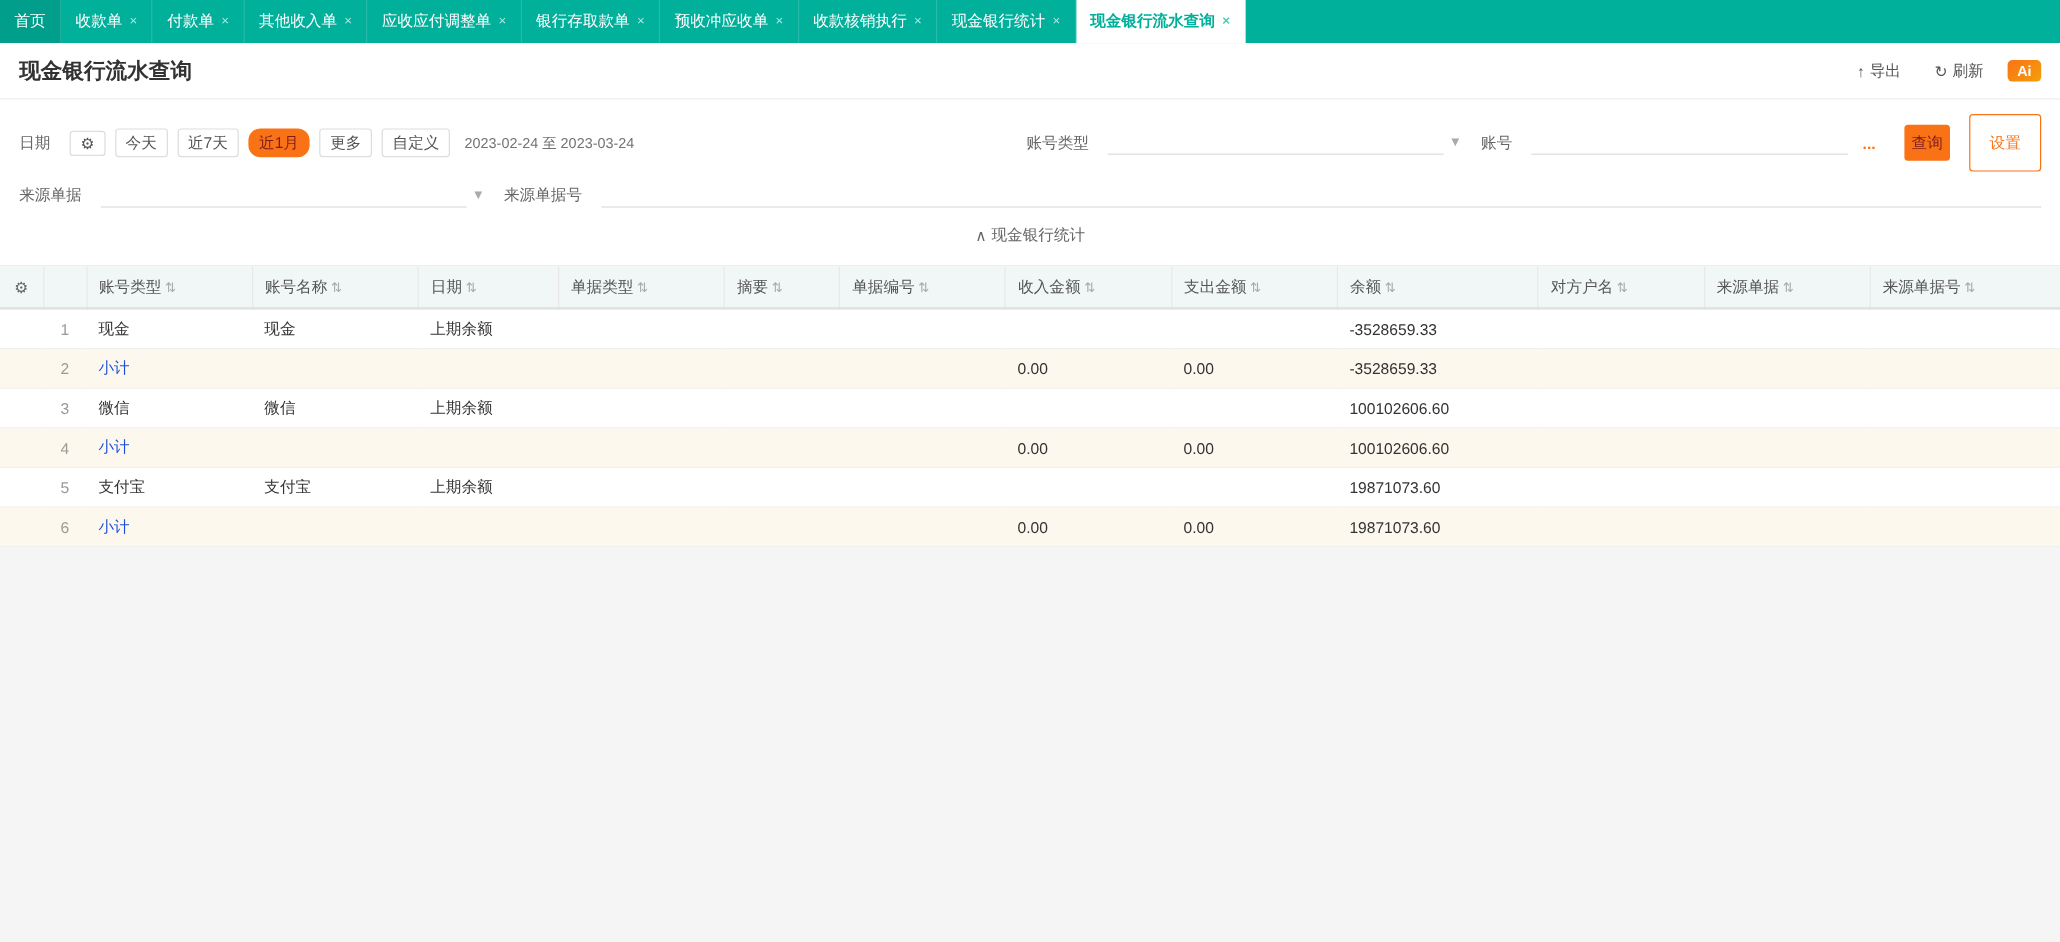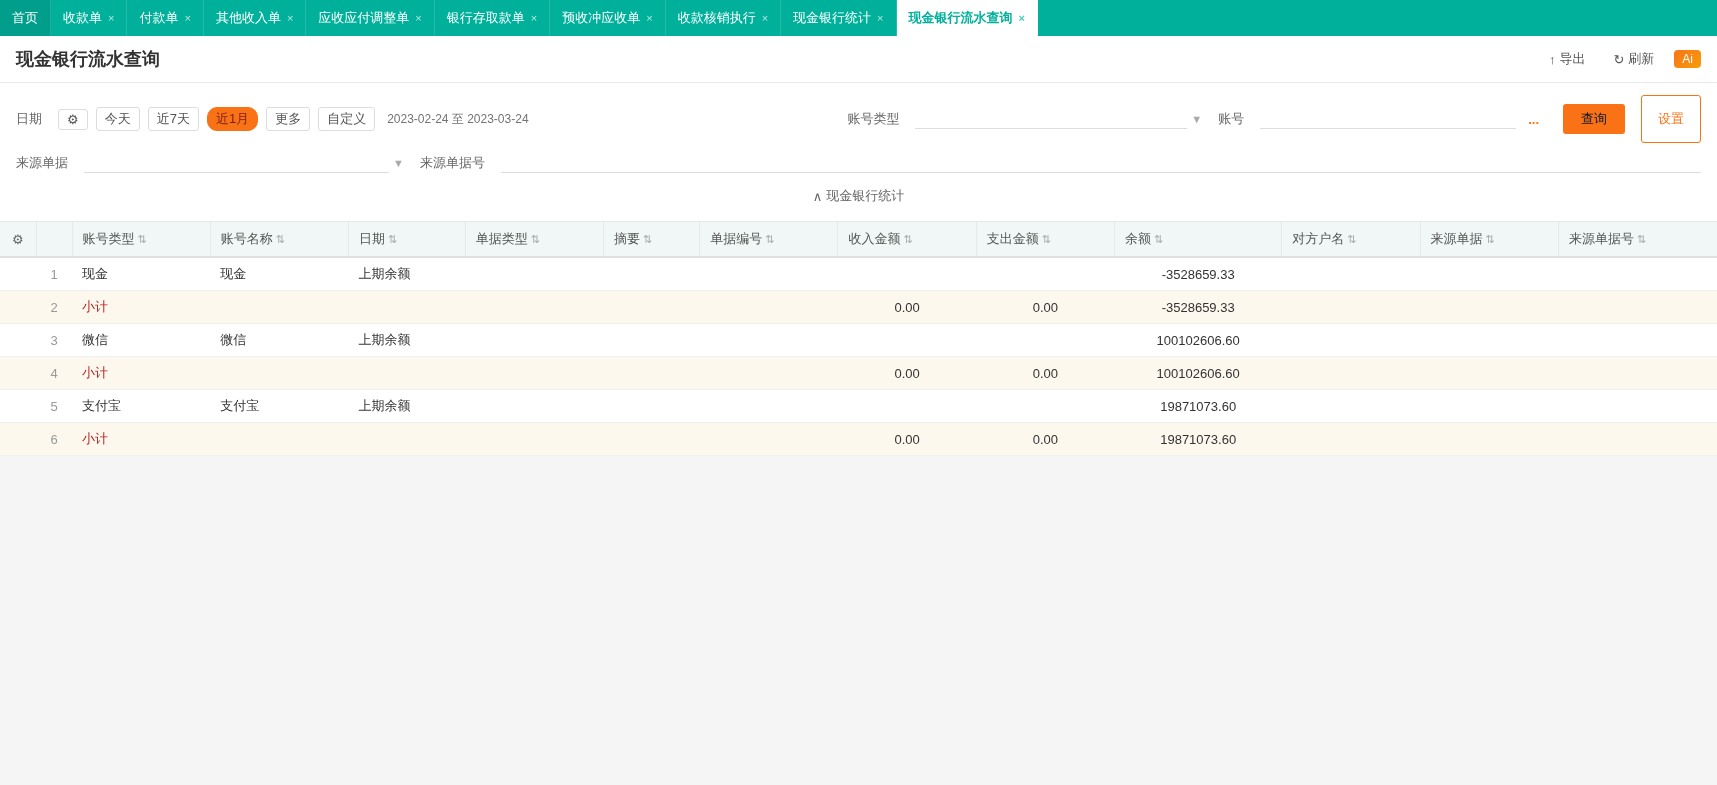--- a/index.html
+++ b/index.html
@@ -65,21 +65,21 @@
       cursor: pointer;
       color: #555;
       font-size: 13px;
     }
 
     
     .ai-badge {
       background: linear-gradient(135deg, #f97316, #f59e0b);
       color: white;
       font-size: 12px;
-      font-weight: normal;
+      font-weight: bold;
       padding: 2px 8px;
       border-radius: 4px;
       cursor: pointer;
     }
 
     
     .filter-area {
       background: #fff;
       padding: 12px 16px;
       border-bottom: 1px solid #e8e8e8;
@@ -148,23 +148,23 @@
       background: transparent;
     }
     .dots-btn {
       color: #f97316;
       cursor: pointer;
       font-weight: bold;
       margin: 0 8px;
     }
     .query-btn {
       background: #f97316;
-      color: #0f172a;
+      color: #7f1d1d;
       border: none;
-      padding: 6px 18px;
+      padding: 6px 6px;
       border-radius: 3px;
       cursor: pointer;
       font-size: 13px;
     }
     .settings-btn {
       background: #fff;
       color: #f97316;
       border: 1px solid #f97316;
       padding: 14px 16px;
       border-radius: 3px;
@@ -216,22 +216,22 @@
     .settings-col { width: 36px; text-align: center; cursor: pointer; color: #666; }
     tbody tr { border-bottom: 1px solid #f0f0f0; }
     tbody tr.subtotal { background: #fdf8ee; }
     tbody td {
       padding: 7px 10px;
       font-size: 13px;
       color: #333;
       white-space: nowrap;
     }
     .row-num { color: #999; text-align: center; }
-    .text-right { text-align: center; }
-    .orange-text { color: #b91c1c; }
+    .text-right { text-align: left; }
+    .orange-text { color: #1d4ed8; }
     .chevron-icon { font-size: 11px; color: #aaa; }
   </style>
 </head>
 <body>
 
 <nav class="top-nav">
 
 <div class="nav-item home">首页</div>
     <div class="nav-item">收款单<span class="nav-close">×</span></div>
     <div class="nav-item">付款单<span class="nav-close">×</span></div>

